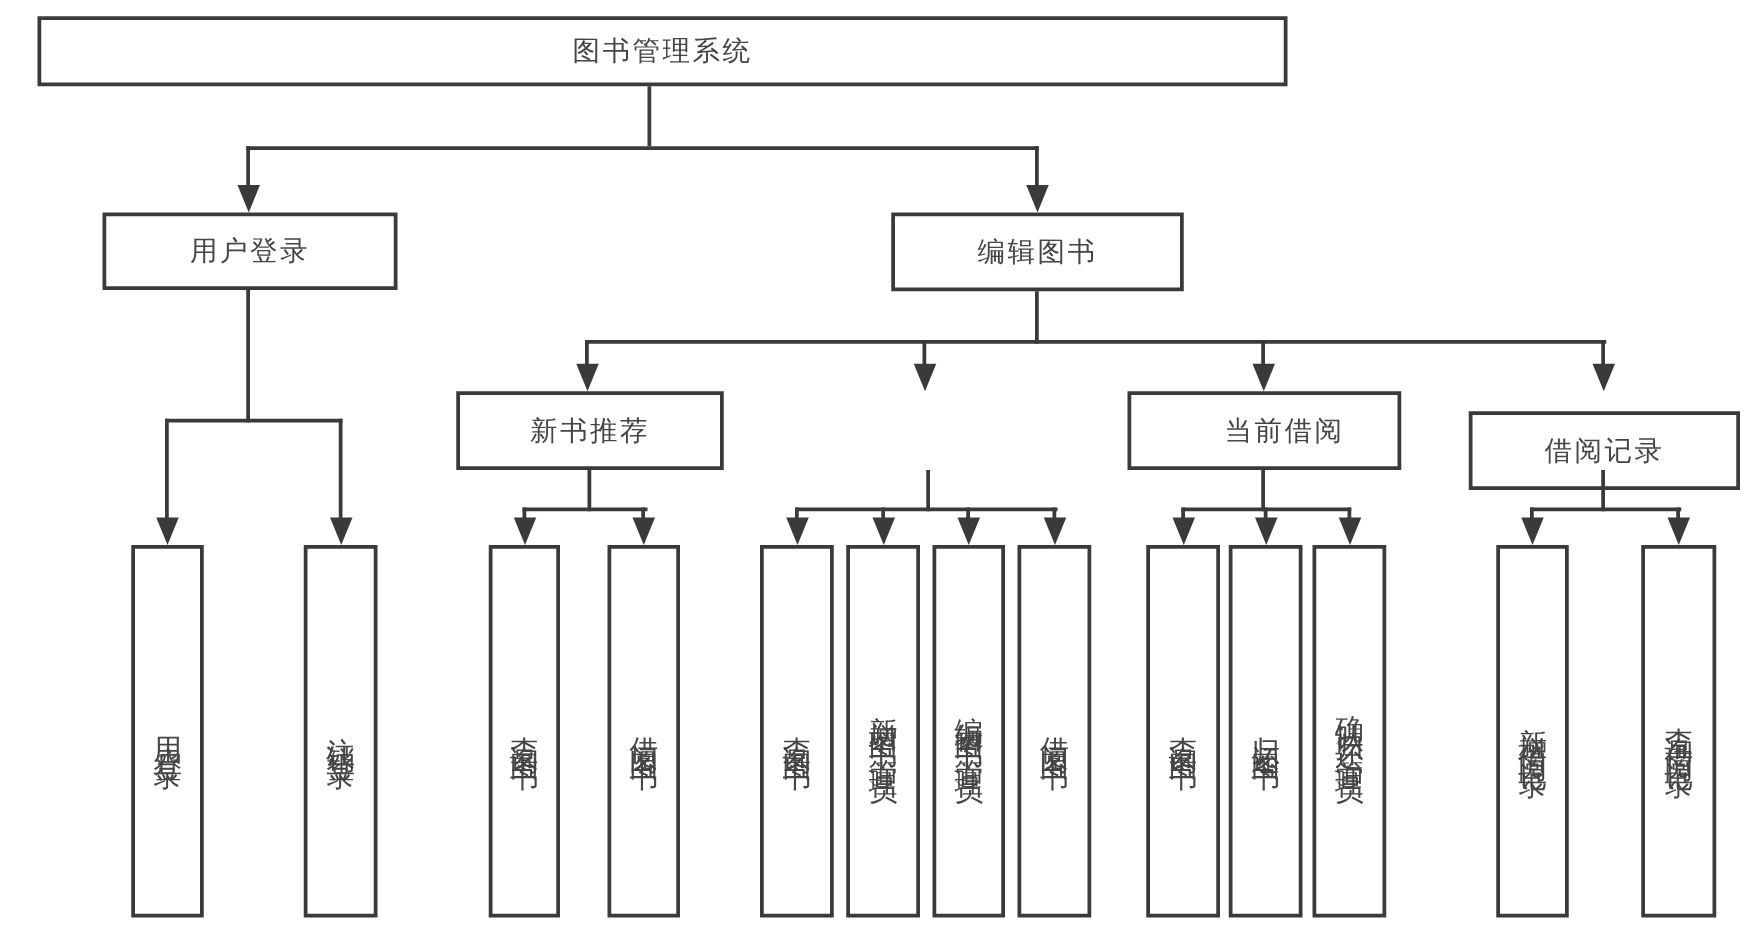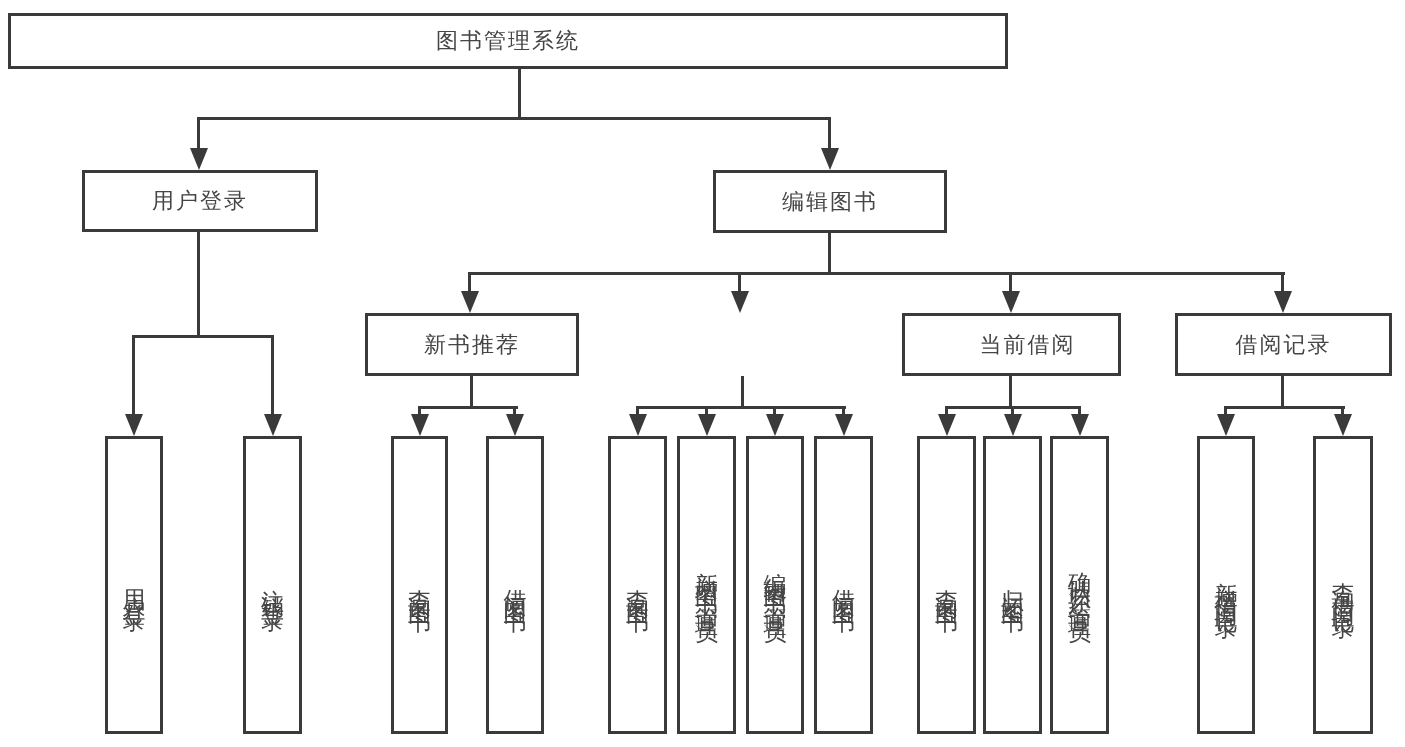--- a/index.html
+++ b/index.html
@@ -27,21 +27,21 @@
   .watermark{
     position:absolute;right:15px;bottom:5px;font-size:21px;color:#b9b9b9;
     letter-spacing:1px;text-shadow:0 0 2px #ffffff,1px 1px 0 #ffffff;z-index:5;
   }
 </style>
 </head>
 <body>
 
 <div id="canvas">
 
-  <div class="box" style="left:8px;top:13px;width:1000px;height:56px;">图书管理系统</div>
+  <div class="box" style="left:30px;top:13px;width:1000px;height:56px;">图书管理系统</div>
 
   <div class="vline" style="left:518px;top:69px;height:48px;"></div>
   <div class="hline" style="left:197px;top:117px;width:634px;"></div>
   <div class="vline" style="left:197px;top:117px;height:32px;"></div>
   <div class="arrowhead" style="left:190px;top:148px;"></div>
   <div class="vline" style="left:828px;top:117px;height:32px;"></div>
   <div class="arrowhead" style="left:821px;top:148px;"></div>
 
   <div class="box" style="left:82px;top:170px;width:236px;height:62px;">用户登录</div>
   <div class="box" style="left:713px;top:170px;width:234px;height:63px;">编辑图书</div>
@@ -59,21 +59,21 @@
   <div class="arrowhead" style="left:461px;top:291px;"></div>
   <div class="vline" style="left:738px;top:272px;height:20px;"></div>
   <div class="arrowhead" style="left:731px;top:291px;"></div>
   <div class="vline" style="left:1009px;top:272px;height:20px;"></div>
   <div class="arrowhead" style="left:1002px;top:291px;"></div>
   <div class="vline" style="left:1281px;top:272px;height:20px;"></div>
   <div class="arrowhead" style="left:1274px;top:291px;"></div>
 
   <div class="box" style="left:365px;top:313px;width:214px;height:63px;">新书推荐</div>
   <div class="box" style="left:902px;top:313px;width:219px;height:63px;padding-left:32px;">当前借阅</div>
-  <div class="box" style="left:1175px;top:313px;width:217px;height:63px;">借阅记录</div>
+  <div class="box" style="left:1175px;top:329px;width:217px;height:63px;">借阅记录</div>
 
   <div class="vline" style="left:470px;top:376px;height:33px;"></div>
   <div class="hline" style="left:418px;top:406px;width:100px;"></div>
   <div class="vline" style="left:418px;top:406px;height:9px;"></div>
   <div class="arrowhead" style="left:411px;top:414px;"></div>
   <div class="vline" style="left:513px;top:406px;height:9px;"></div>
   <div class="arrowhead" style="left:506px;top:414px;"></div>
 
   <div class="vline" style="left:741px;top:376px;height:33px;"></div>
   <div class="hline" style="left:636px;top:406px;width:210px;"></div>

